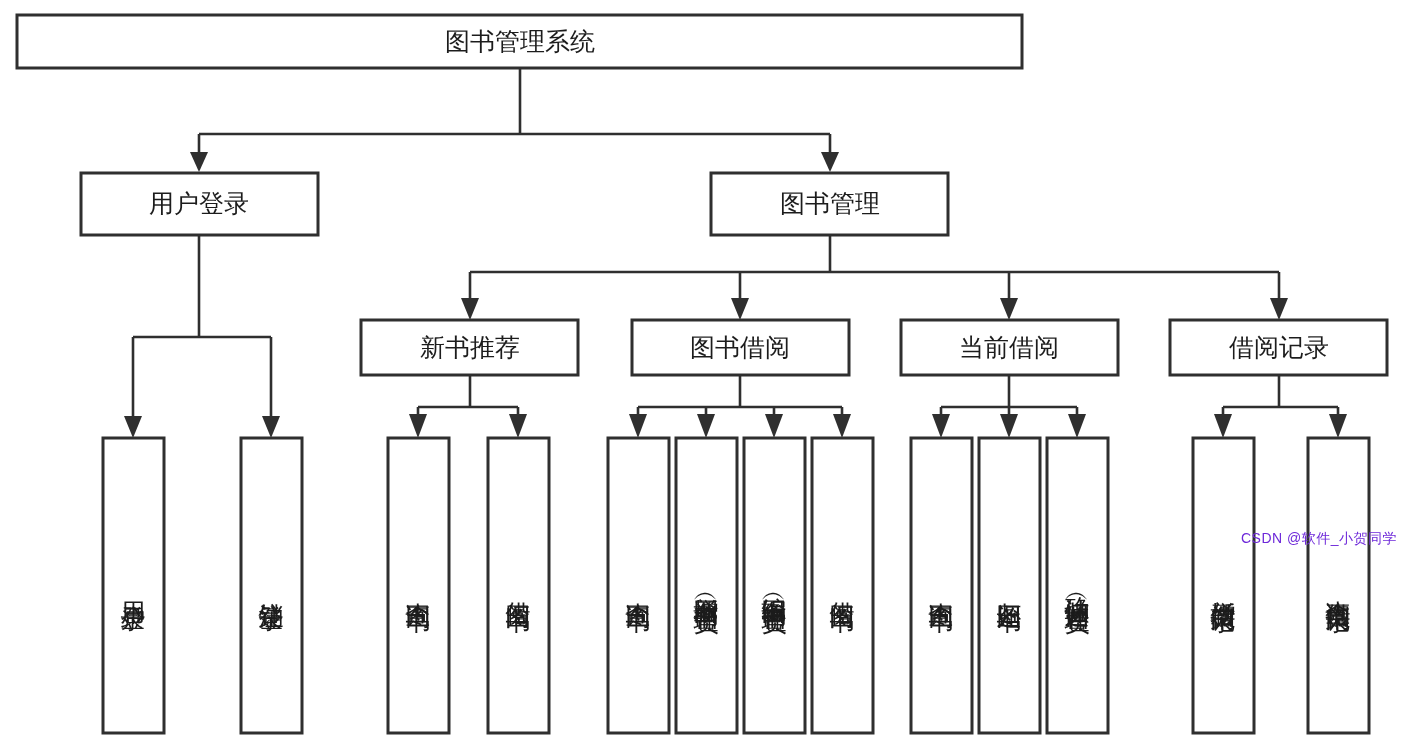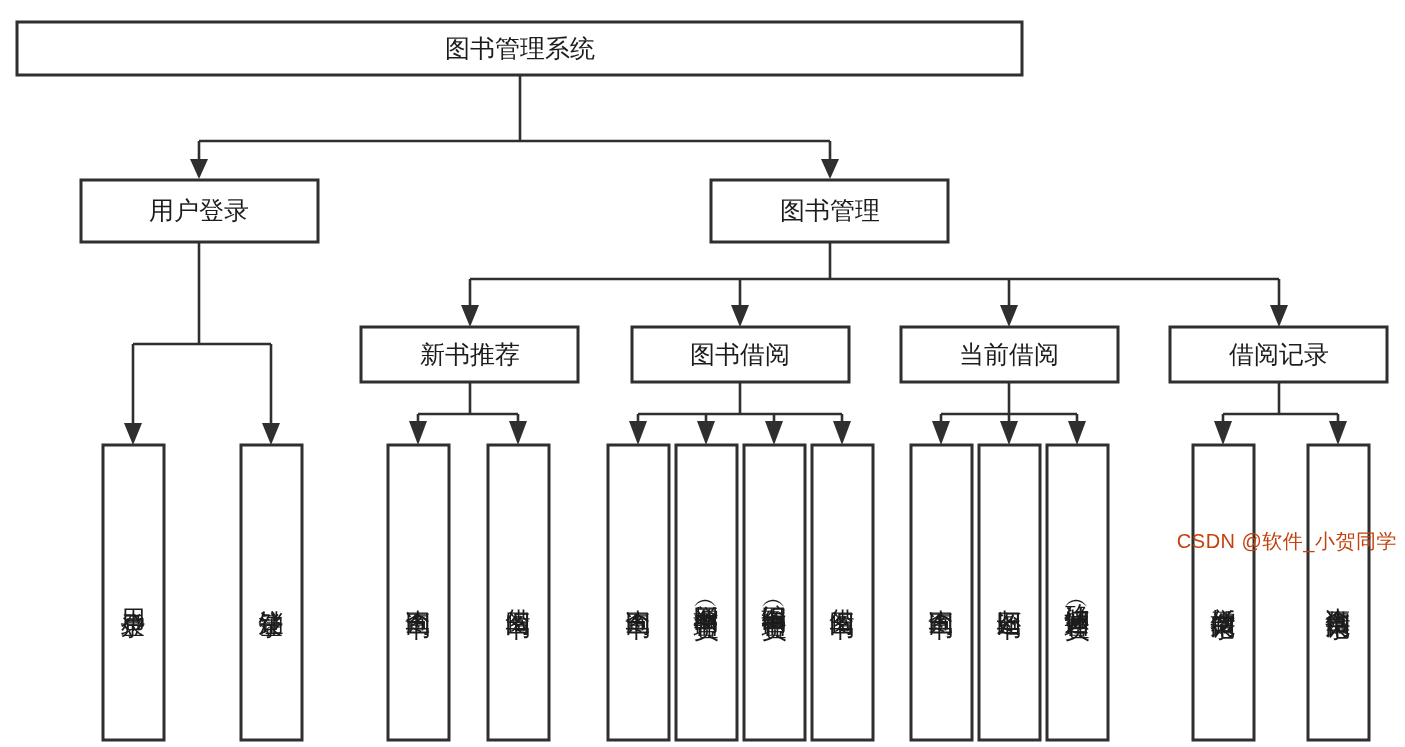--- a/index.html
+++ b/index.html
@@ -10,21 +10,21 @@
   body {
     width: 1405px;
     height: 747px;
     font-family: "Liberation Sans", "DejaVu Sans", sans-serif;
     position: relative;
     overflow: hidden;
   }
   #diagram-root {
     position: absolute;
     left: 0;
-    top: 9px;
+    top: 2px;
     width: 1405px;
     height: 552px;
   }
   svg.flow {
     display: block;
     width: 1405px;
     height: 747px;
   }
   .node-box {
     fill: #ffffff;
@@ -69,22 +69,22 @@
     letter-spacing: 2px;
     color: #1c1c1c;
     white-space: nowrap;
     pointer-events: none;
   }
   .watermark {
     position: absolute;
     right: 8px;
     bottom: 6px;
     font-family: "Liberation Sans", "DejaVu Sans", sans-serif;
-    font-size: 20px;
-    color: #c2410c;
+    font-size: 14px;
+    color: #6d28d9;
     letter-spacing: 0.5px;
     user-select: none;
   }
 </style>
 </head>
 <body>
 
 <div id="diagram-root">
 
   <svg class="flow" viewBox="0 0 1405 747" xmlns="http://www.w3.org/2000/svg">

